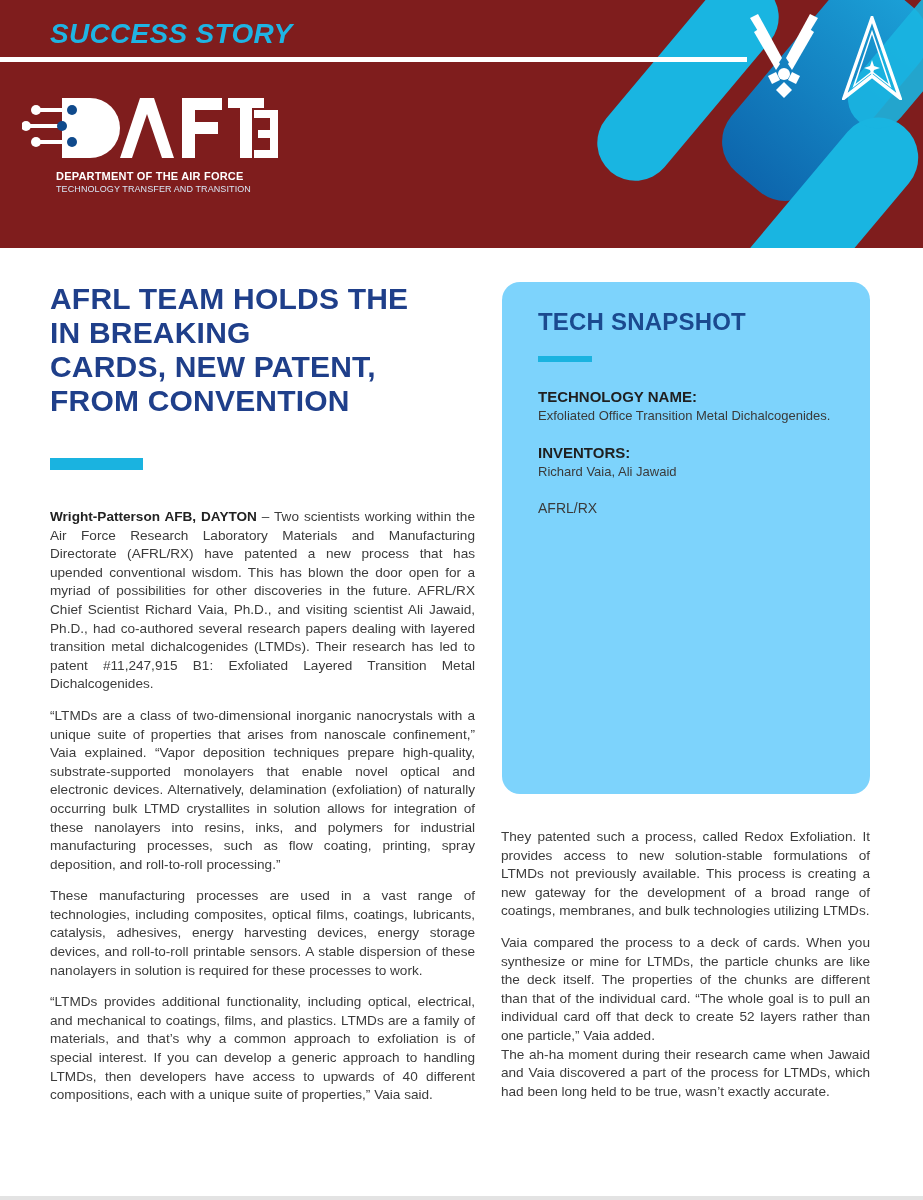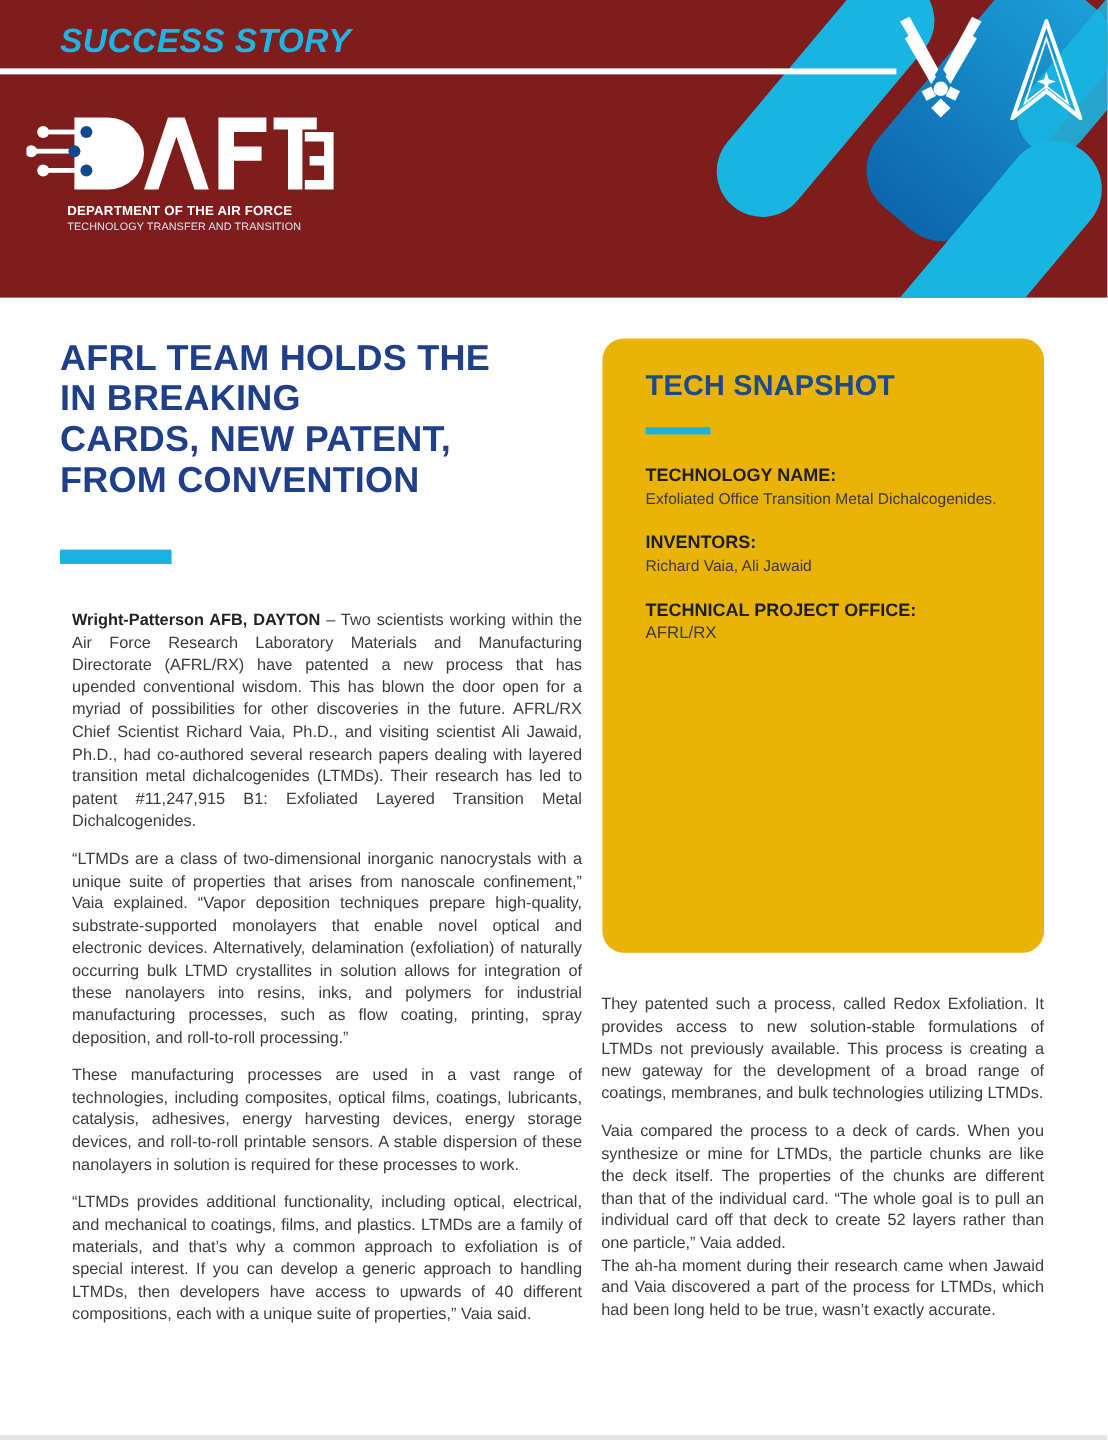--- a/index.html
+++ b/index.html
@@ -24,27 +24,27 @@
   .af-wings { position: absolute; left: 748px; top: 14px; width: 72px; height: 86px; }
   .sf-delta { position: absolute; left: 842px; top: 16px; width: 60px; height: 84px; }
 
   
   .title { position: absolute; left: 50px; top: 282px; width: 420px; font-size: 30px; line-height: 34px; font-weight: 700; color: #1f3f8a; letter-spacing: 0.2px; }
   .title-rule { position: absolute; left: 50px; top: 458px; width: 93px; height: 12px; background: #1ab3e0; }
 
   
   .col { position: absolute; font-size: 13.6px; line-height: 18.6px; color: #3c3c3c; text-align: justify; }
   .col p { margin-bottom: 13px; }
-  .col-left { left: 60px; top: 508px; width: 425px; }
+  .col-left { left: 50px; top: 508px; width: 425px; }
   .col-right { left: 501px; top: 828px; width: 369px; }
   .col-right p.tight { margin-bottom: 0; }
   .dateline { font-weight: 700; color: #222; }
 
   
-  .snapshot { position: absolute; left: 502px; top: 282px; width: 368px; height: 512px; background: #eab308; border-radius: 18px; padding: 24px 36px; }
+  .snapshot { position: absolute; left: 502px; top: 282px; width: 368px; height: 512px; background: #7dd3fc; border-radius: 18px; padding: 24px 36px; }
   .snap-title { font-size: 24px; font-weight: 700; color: #1b4a8f; letter-spacing: 0.2px; margin-top: 2px; }
   .snap-rule { width: 54px; height: 6px; background: #1ab3e0; margin-top: 20px; margin-bottom: 25px; }
   .snap-item { margin-bottom: 17px; }
   .snap-label { font-size: 15px; font-weight: 700; color: #1f1f1f; line-height: 19px; }
   .snap-value { font-size: 14px; color: #3a3a3a; line-height: 19px; }
   .snap-value.small { font-size: 13px; line-height: 20px; }
   .snap-link { font-size: 14px; color: #2b5fb0; text-decoration: underline; line-height: 19px; display: inline-block; }
 
   .footer-rule { position: absolute; left: 0; top: 1196px; width: 923px; height: 4px; background: #e3e3e3; }
 </style>
@@ -128,21 +128,20 @@
 
   <div class="snap-item">
     <div class="snap-label">TECHNOLOGY NAME:</div>
     <div class="snap-value small">Exfoliated Office Transition Metal Dichalcogenides.</div>
   </div>
   <div class="snap-item">
     <div class="snap-label">INVENTORS:</div>
     <div class="snap-value small">Richard Vaia, Ali Jawaid</div>
   </div>
   <div class="snap-item">
-    <div class="snap-label">TECHNICAL PROJECT OFFICE:</div>
     <div class="snap-value">AFRL/RX</div>
   </div>
 </aside>
 
 <div class="col col-right">
   <p>They patented such a process, called Redox Exfoliation. It provides access to new solution-stable formulations of LTMDs not previously available. This process is creating a new gateway for the development of a broad range of coatings, membranes, and bulk technologies utilizing LTMDs.</p>
   <p class="tight">Vaia compared the process to a deck of cards. When you synthesize or mine for LTMDs, the particle chunks are like the deck itself. The properties of the chunks are different than that of the individual card. “The whole goal is to pull an individual card off that deck to create 52 layers rather than one particle,” Vaia added.</p>
   <p>The ah-ha moment during their research came when Jawaid and Vaia discovered a part of the process for LTMDs, which had been long held to be true, wasn’t exactly accurate.</p>
 </div>
 

